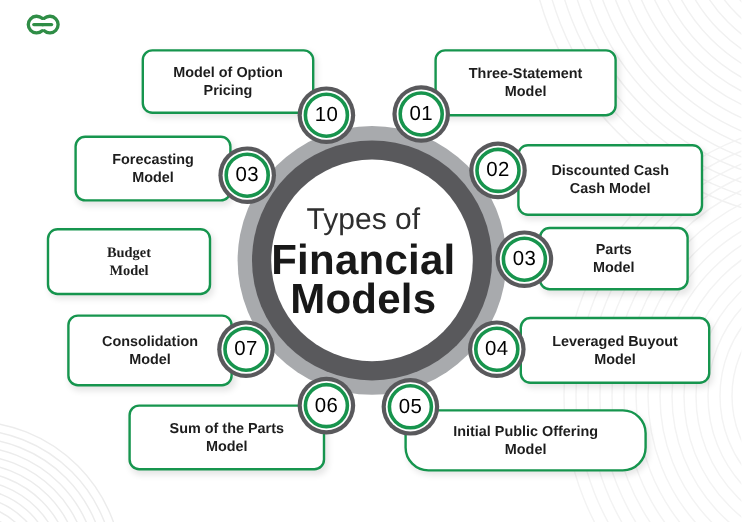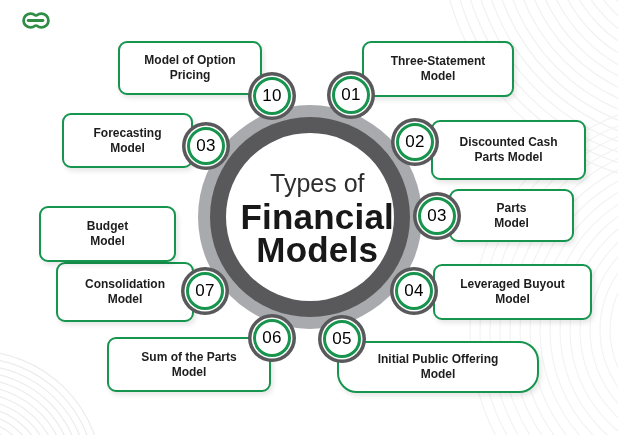--- a/index.html
+++ b/index.html
@@ -8,21 +8,21 @@
     font-family:"Liberation Sans", sans-serif;
   }
   .bg-contours{position:absolute;left:0;top:0;width:618px;height:435px;z-index:0;}
   .gfg-logo{position:absolute;left:16px;top:9px;width:40px;height:23px;z-index:2;}
 
   
   .ring{
     position:absolute;left:226px;top:133px;width:168px;height:168px;border-radius:50%;
     background:#ffffff;
     box-shadow:0 0 0 16px #59595c, 0 0 0 28px #a8aaad;
-    z-index:1;display:flex;align-items:center;justify-content:flex-end;text-align:center;
+    z-index:1;display:flex;align-items:center;justify-content:flex-start;text-align:center;
   }
   .title{display:flex;flex-direction:column;align-items:center;}
   .title .t1{font-size:25px;font-weight:400;color:#2e2e2e;line-height:30px;margin-bottom:2px;}
   .title .t2,.title .t3{font-size:35px;font-weight:700;color:#181818;line-height:33px;letter-spacing:.2px;}
 
   
   .box{
     position:absolute;background:#ffffff;border:2px solid #16954e;border-radius:9px;
     display:flex;align-items:center;justify-content:center;text-align:center;
     z-index:2;box-shadow:2px 3px 5px rgba(0,0,0,0.10);
@@ -43,21 +43,21 @@
   }
 
   
   .b01{left:362px;top:41px;width:148px;height:52px;}
   .b02{left:431px;top:110px;width:151px;height:56px;margin-top:10px;}
   .b03{left:449px;top:189px;width:121px;height:49px;}
   .b04{left:433px;top:264px;width:155px;height:52px;}
   .b05{left:337px;top:341px;width:198px;height:48px;border-radius:20px;}
   .b06{left:107px;top:337px;width:160px;height:51px;}
   .b07{left:56px;top:262px;width:134px;height:56px;}
-  .b08{left:39px;top:206px;width:133px;height:52px;}
+  .b08{left:39px;top:190px;width:133px;height:52px;font-family:Liberation Serif, serif;}
   .b09{left:62px;top:113px;width:127px;height:51px;}
   .b10{left:118px;top:41px;width:140px;height:50px;}
 
   
   .g01{left:327px;top:71px;}
   .g02{left:391px;top:118px;}
   .g03{left:413px;top:192px;}
   .g04{left:390px;top:267px;}
   .g05{left:318px;top:315px;}
   .g06{left:248px;top:314px;}
@@ -142,21 +142,21 @@
       <span>Model</span>
     </div>
   </div>
   <div class="badge g01">
     <span class="badge-core">01</span>
   </div>
 
   <div class="box b02">
     <div class="box-label">
       <span>Discounted Cash</span>
-      <span>Parts Model</span>
+      <span>Cash Model</span>
     </div>
   </div>
   <div class="badge g02">
     <span class="badge-core">02</span>
   </div>
 
   <div class="box b03">
     <div class="box-label">
       <span>Parts</span>
       <span>Model</span>

